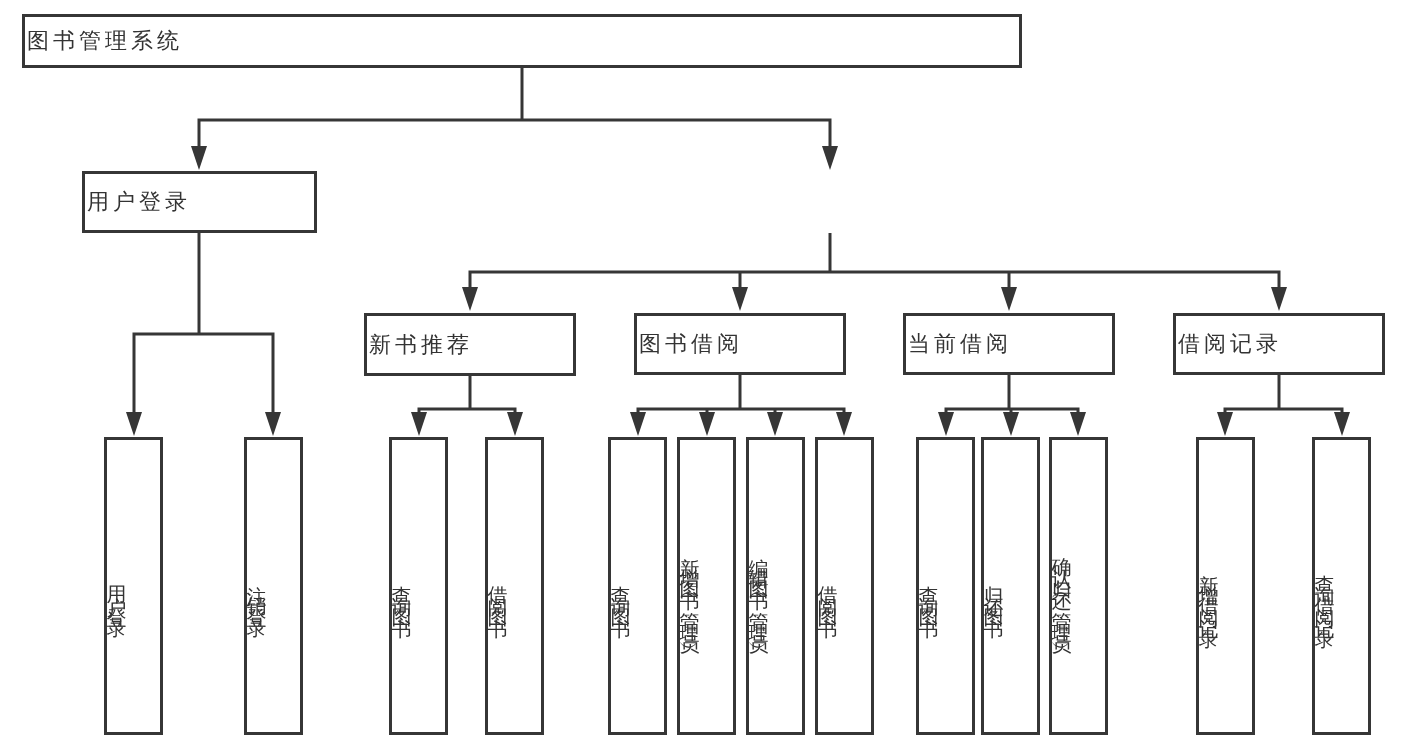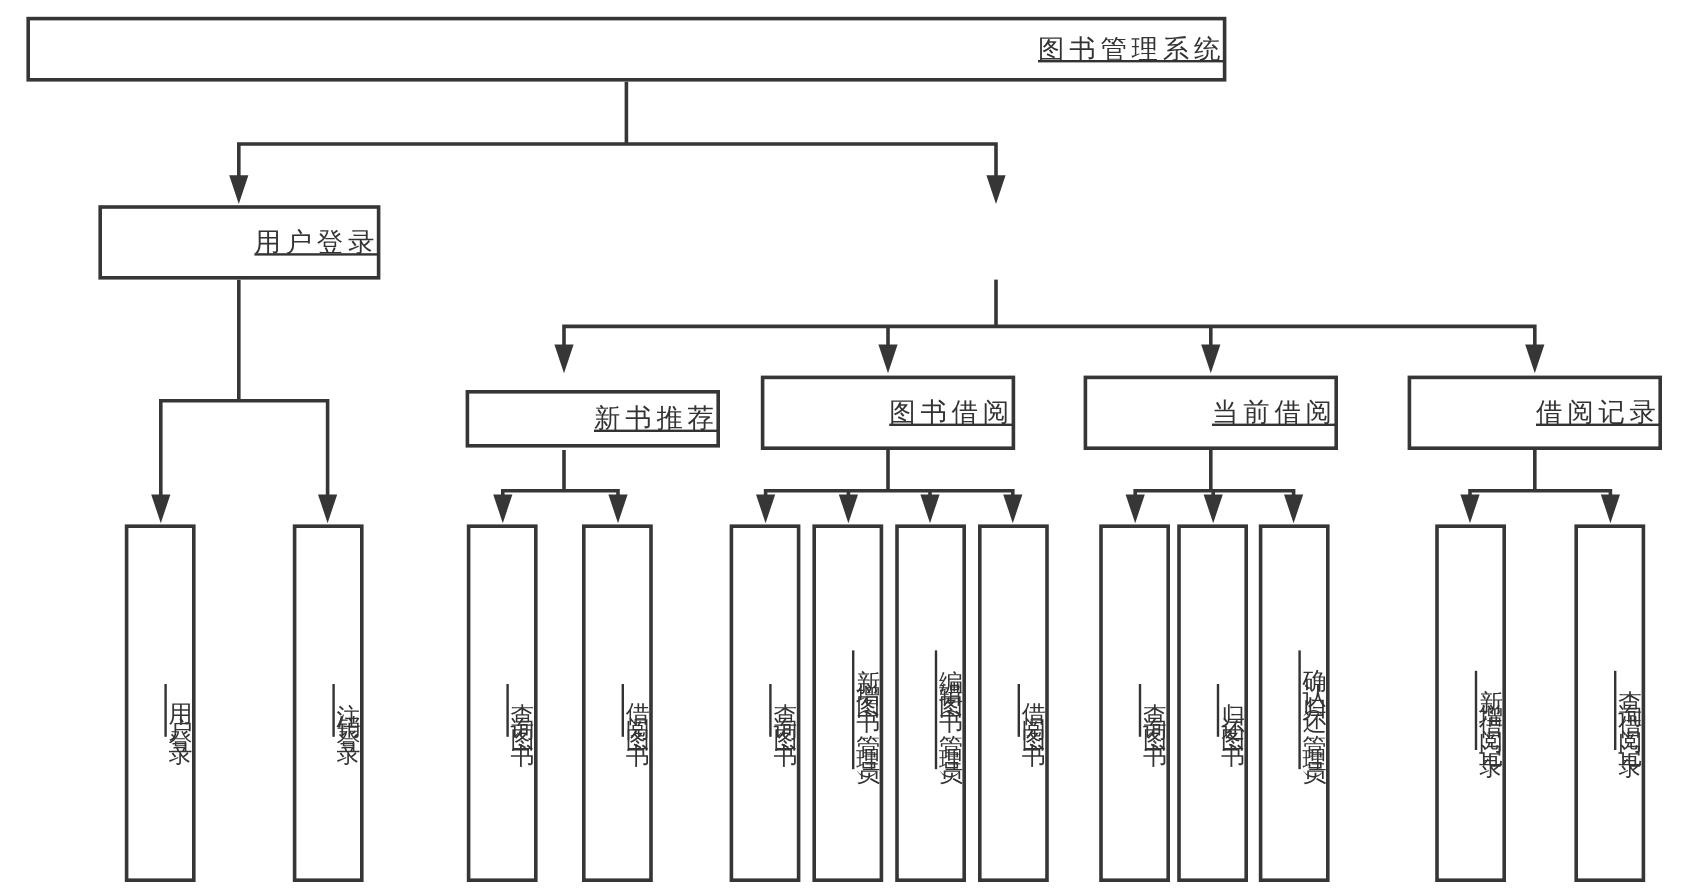--- a/index.html
+++ b/index.html
@@ -15,23 +15,22 @@
     background:var(--page-background);
     font-family:"Liberation Sans","DejaVu Sans",sans-serif;
     overflow:hidden;
   }
   #connectors{position:absolute;left:0;top:0;width:1405px;height:747px;}
   #connectors path{stroke:var(--line);stroke-width:3;fill:none;}
   #connectors polygon{fill:var(--line);stroke:none;}
   .box{
     position:absolute;box-sizing:border-box;
     border:3px solid var(--line);background:var(--box-background);
-    display:flex;align-items:center;justify-content:flex-end;
+    display:flex;align-items:center;justify-content:flex-start;
     color:var(--text);
-    text-decoration:underline;
   }
   .hbox{font-size:22px;letter-spacing:4px;white-space:nowrap;}
   .hbox span{transform:translateX(2px);} 
   .vbox{font-size:20px;}
   .vlabel{
     writing-mode:vertical-rl;
     text-orientation:mixed;
     letter-spacing:11px;
     line-height:1;
     padding-top:11px;
@@ -97,21 +96,21 @@
   </svg>
 
   <div class="box hbox" style="left:22px;top:14px;width:1000px;height:54px;">
     <span>图书管理系统</span>
   </div>
 
   <div class="box hbox" style="left:82px;top:171px;width:235px;height:62px;">
     <span>用户登录</span>
   </div>
 
-  <div class="box hbox" style="left:364px;top:325px;width:212px;height:48px;margin-left:24px;">
+  <div class="box hbox" style="left:364px;top:313px;width:212px;height:63px;">
     <span>新书推荐</span>
   </div>
   <div class="box hbox" style="left:634px;top:313px;width:212px;height:62px;">
     <span>图书借阅</span>
   </div>
   <div class="box hbox" style="left:903px;top:313px;width:212px;height:62px;">
     <span>当前借阅</span>
   </div>
   <div class="box hbox" style="left:1173px;top:313px;width:212px;height:62px;">
     <span>借阅记录</span>

